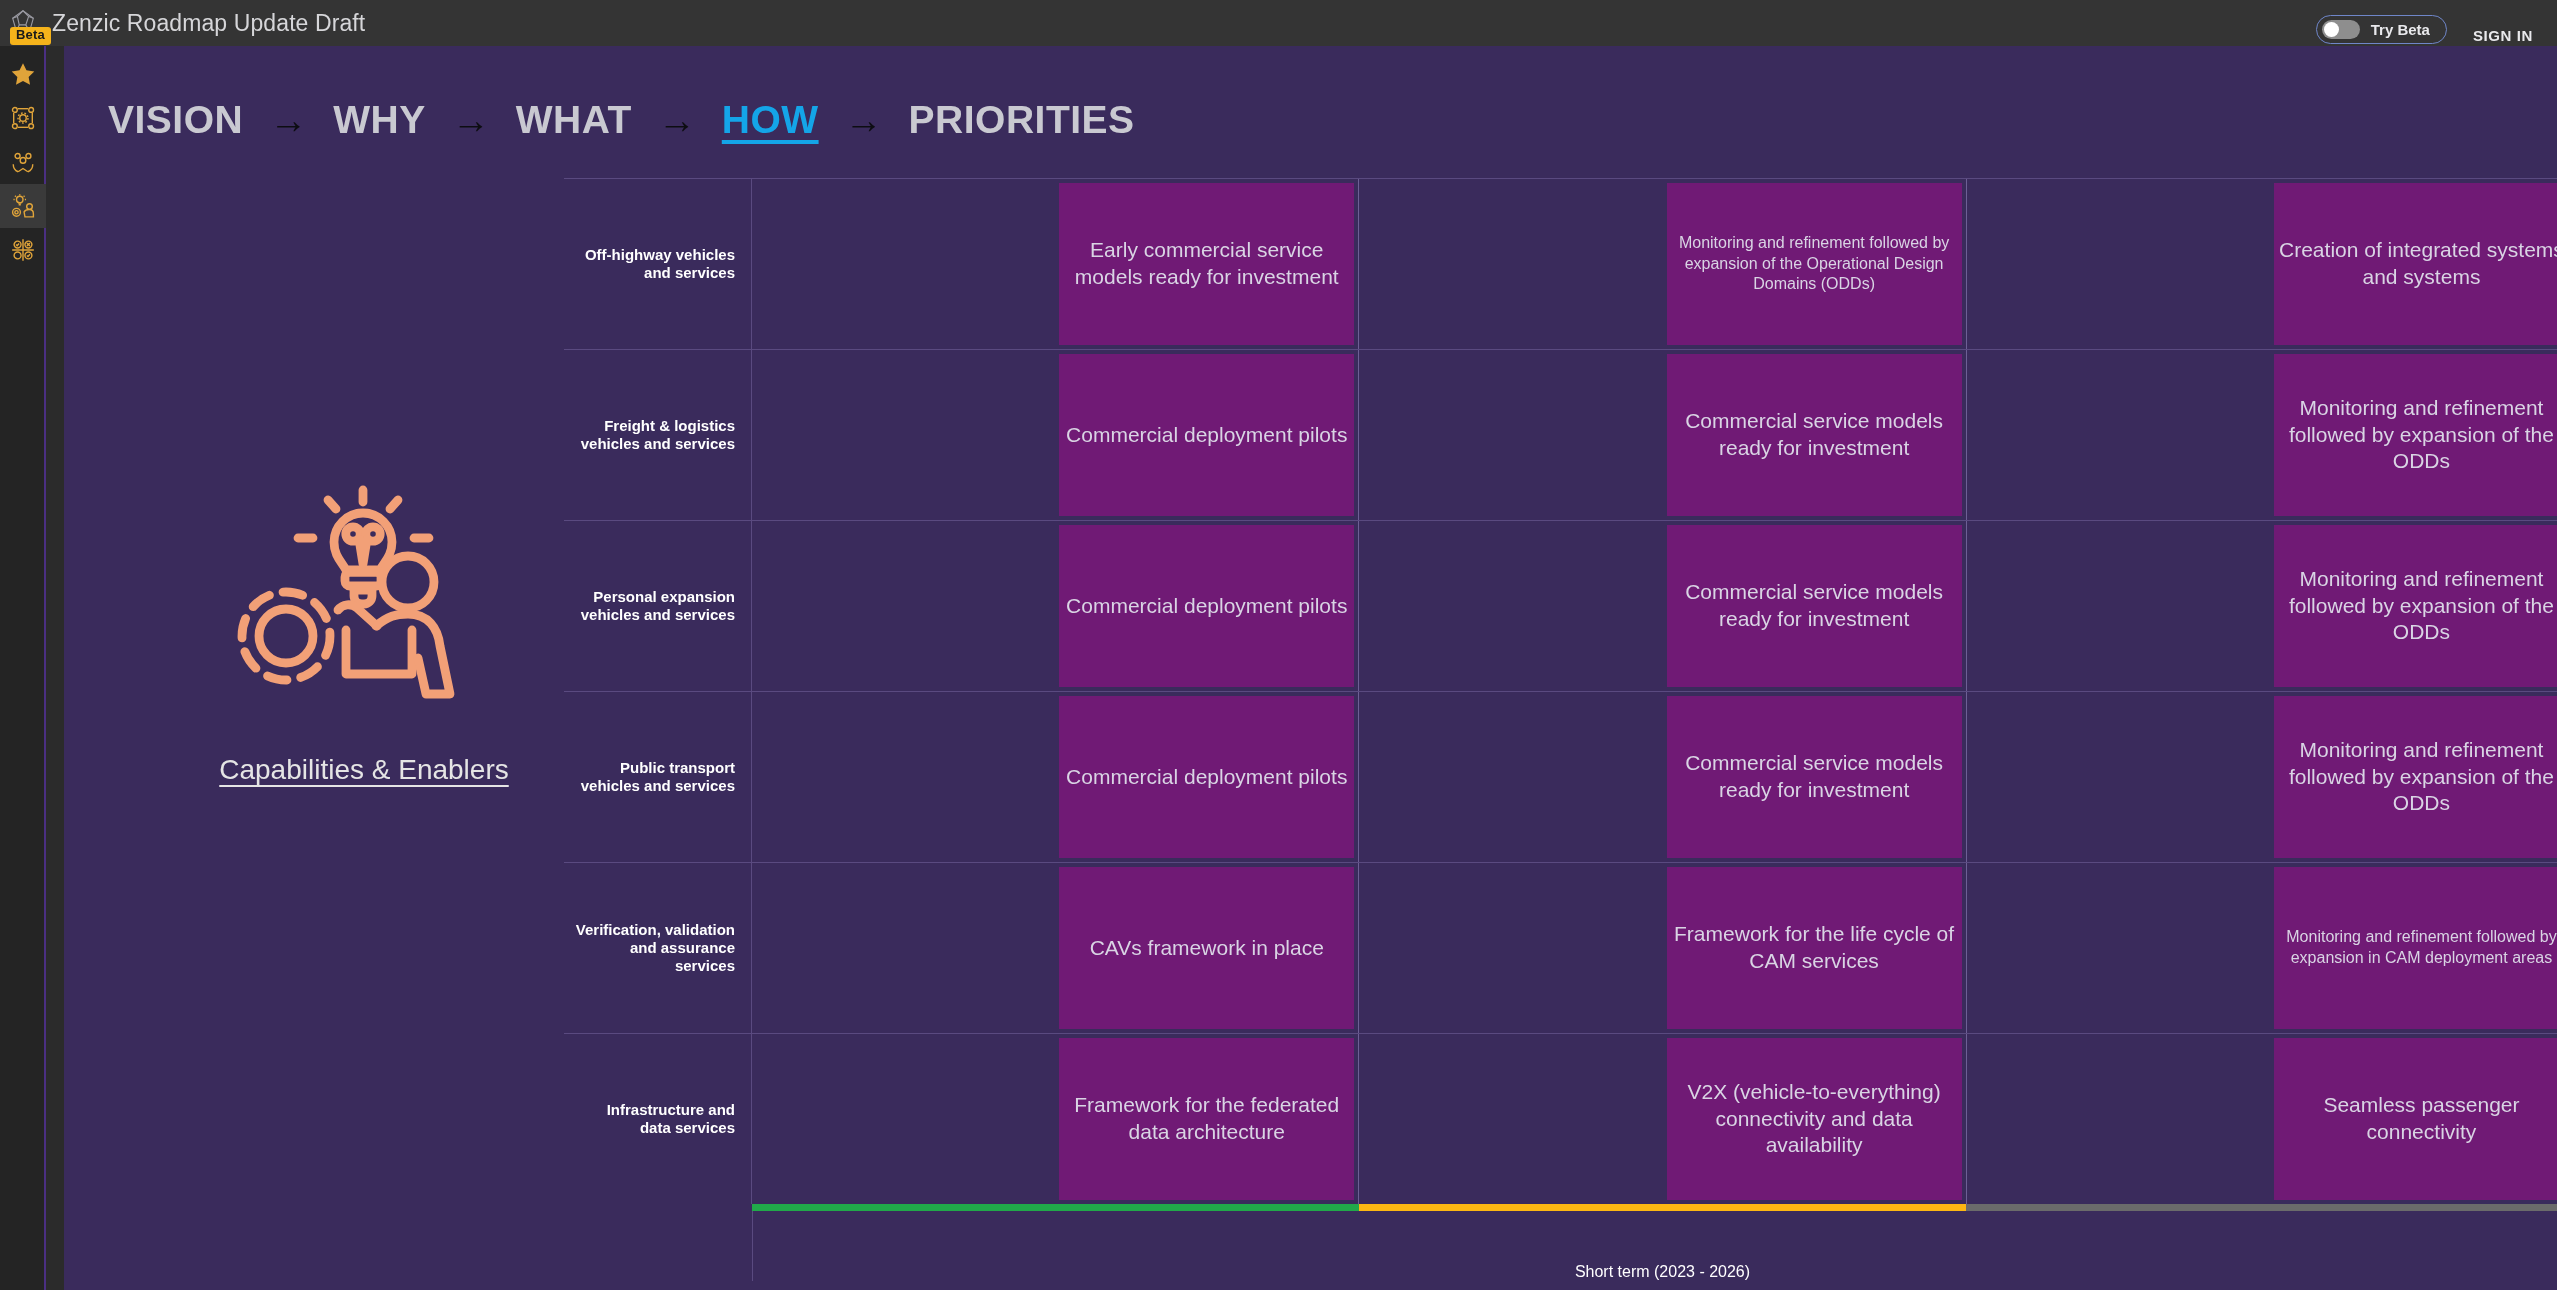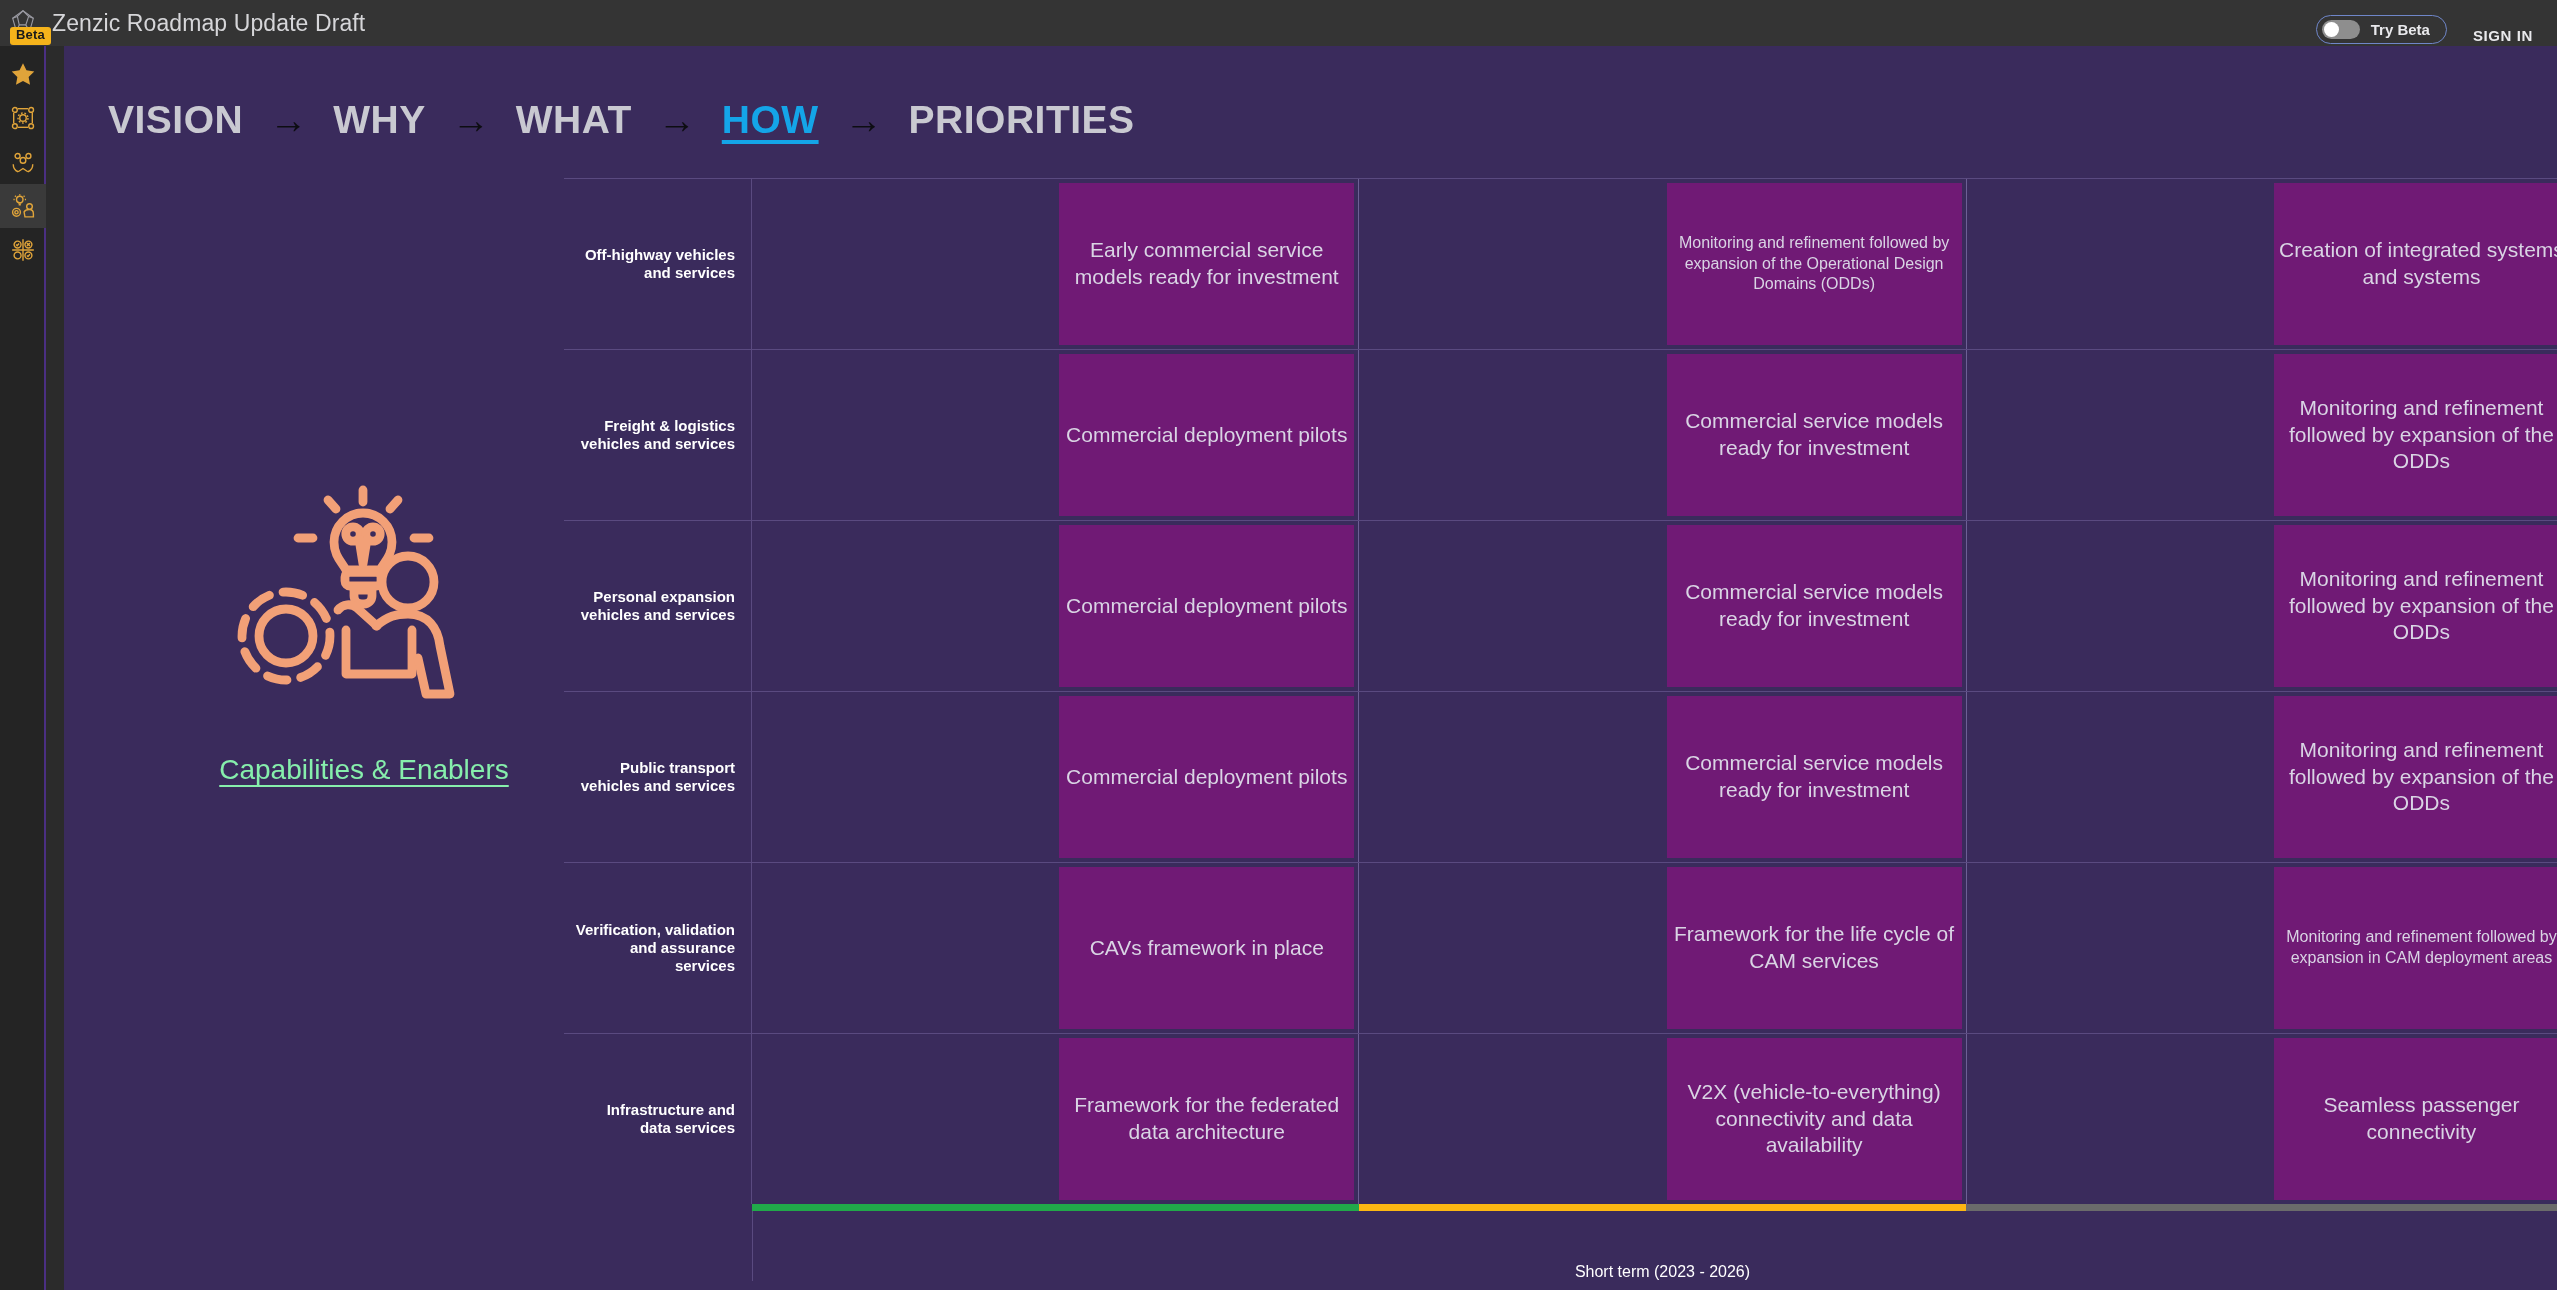--- a/index.html
+++ b/index.html
@@ -102,21 +102,21 @@
   }
 
   
   .illus {
     position: absolute; left: 60px; top: 400px;
     width: 480px; text-align: center;
   }
   .illus svg { display: block; margin: 0 auto; }
   .illus-caption {
     margin-top: 18px;
-    color: #86efac; font-size: 28px;
+    color: #e5e5e5; font-size: 28px;
     text-decoration: underline; text-underline-offset: 6px;
     text-decoration-thickness: 2px;
   }
 
   
   .grid {
     position: absolute;
     left: 500px; top: 132px;
     width: 2009px; height: 1026px;
   }

